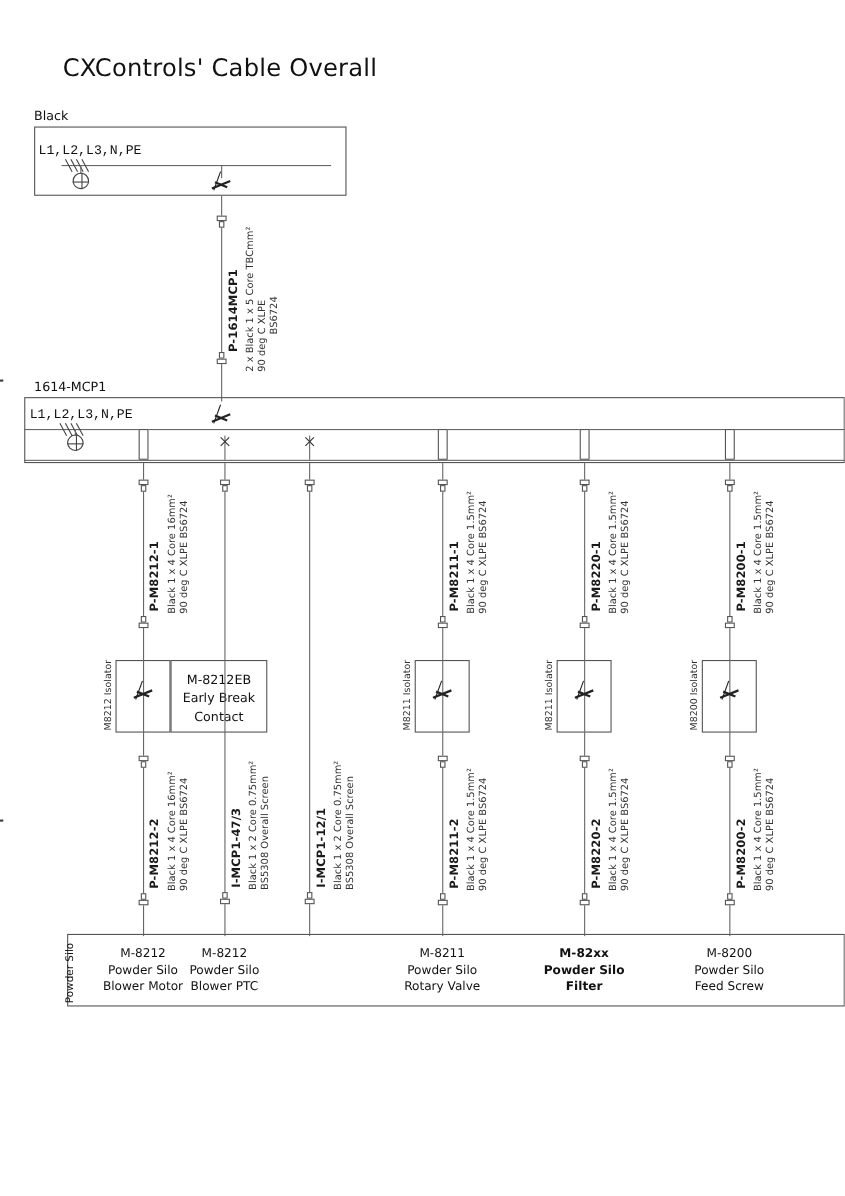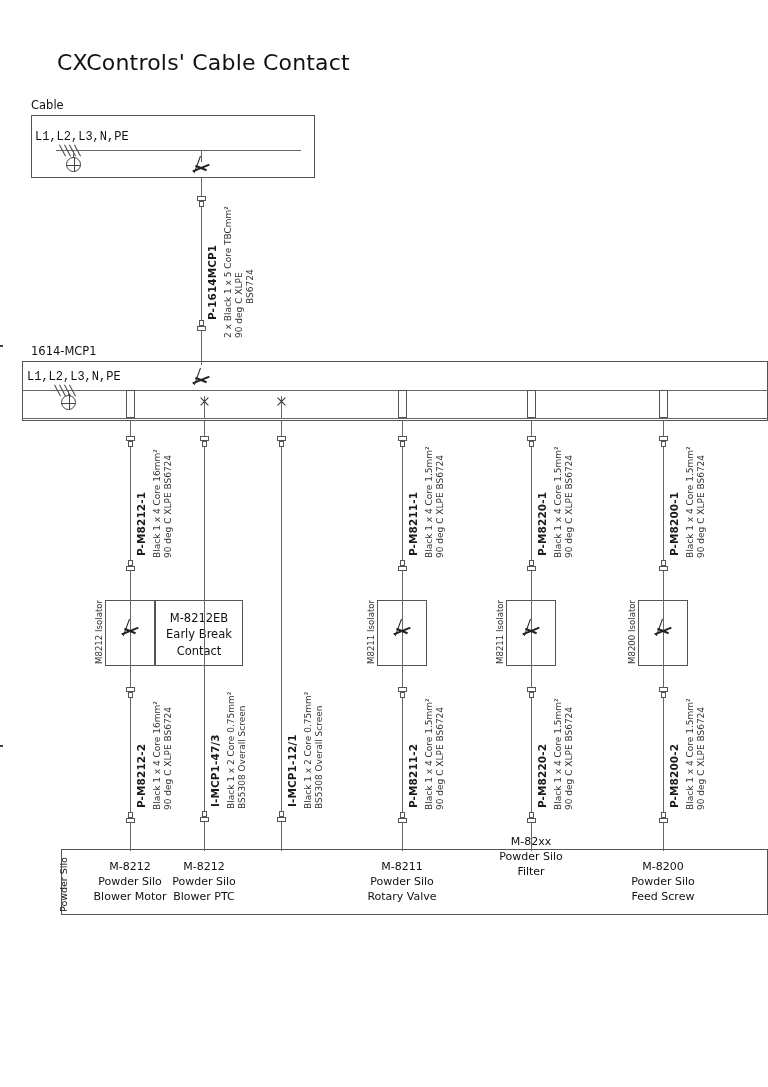--- a/index.html
+++ b/index.html
@@ -69,23 +69,23 @@
   .gland .g2{position:absolute;left:3px;top:5px;width:5px;height:6px;border:1.2px solid #555;box-sizing:border-box;background:#fff;}
 </style>
 </head>
 <body>
 
 <div class="page">
 
   <div class="edge-mark" style="top:345px;height:2px;"></div>
   <div class="edge-mark" style="top:745px;height:2px;"></div>
 
-  <div class="title">CXControls' Cable Contact</div>
-
-  <div class="lbl panel-tag" style="left:31px;top:98px;">Cable</div>
+  <div class="title">CXControls' Cable Overall</div>
+
+  <div class="lbl panel-tag" style="left:31px;top:98px;">Black</div>
   <div class="box" style="left:31px;top:115px;width:284px;height:63px;"></div>
   <div class="lbl bus-label" style="left:35px;top:130px;">L1,L2,L3,N,PE</div>
   <div class="hline" style="left:56px;top:150px;width:245px;"></div>
   <div class="slashes" style="left:60px;top:144px;width:26px;height:13px;">
     <i style="left:2px;top:0;"></i>
       <i style="left:7px;top:0;"></i>
       <i style="left:12px;top:0;"></i>
       <i style="left:17px;top:0;"></i>
   </div>
   <div class="vline" style="left:73px;top:150px;height:8px;"></div>
@@ -276,21 +276,21 @@
         <div class="g1"></div>
         <div class="g2"></div>
       </div>
       <div class="gland" style="left:525.5px;top:810px;transform:rotate(180deg);">
         <div class="g1"></div>
         <div class="g2"></div>
       </div>
       <div class="vtext cable-id" style="left:536px;top:808px;">P-M8220-2</div>
       <div class="vtext cable-spec" style="left:553px;top:810px;">Black 1 x 4 Core 1.5mm²</div>
       <div class="vtext cable-spec" style="left:564px;top:810px;">90 deg C XLPE BS6724</div>
-      <div class="lbl eq-label" style="left:469px;top:834px;width:124px;">M-82xx<br>Powder Silo<br>Filter</div>
+      <div class="lbl eq-label" style="left:469px;top:859px;width:124px;font-weight:bold;">M-82xx<br>Powder Silo<br>Filter</div>
       <div class="vline" style="left:663px;top:390px;height:28px;"></div>
       <div class="fuse" style="left:658.5px;top:390px;"></div>
       <div class="vline" style="left:663px;top:421px;height:179px;"></div>
       <div class="gland" style="left:657.5px;top:436px;">
         <div class="g1"></div>
         <div class="g2"></div>
       </div>
       <div class="gland" style="left:657.5px;top:558px;transform:rotate(180deg);">
         <div class="g1"></div>
         <div class="g2"></div>

